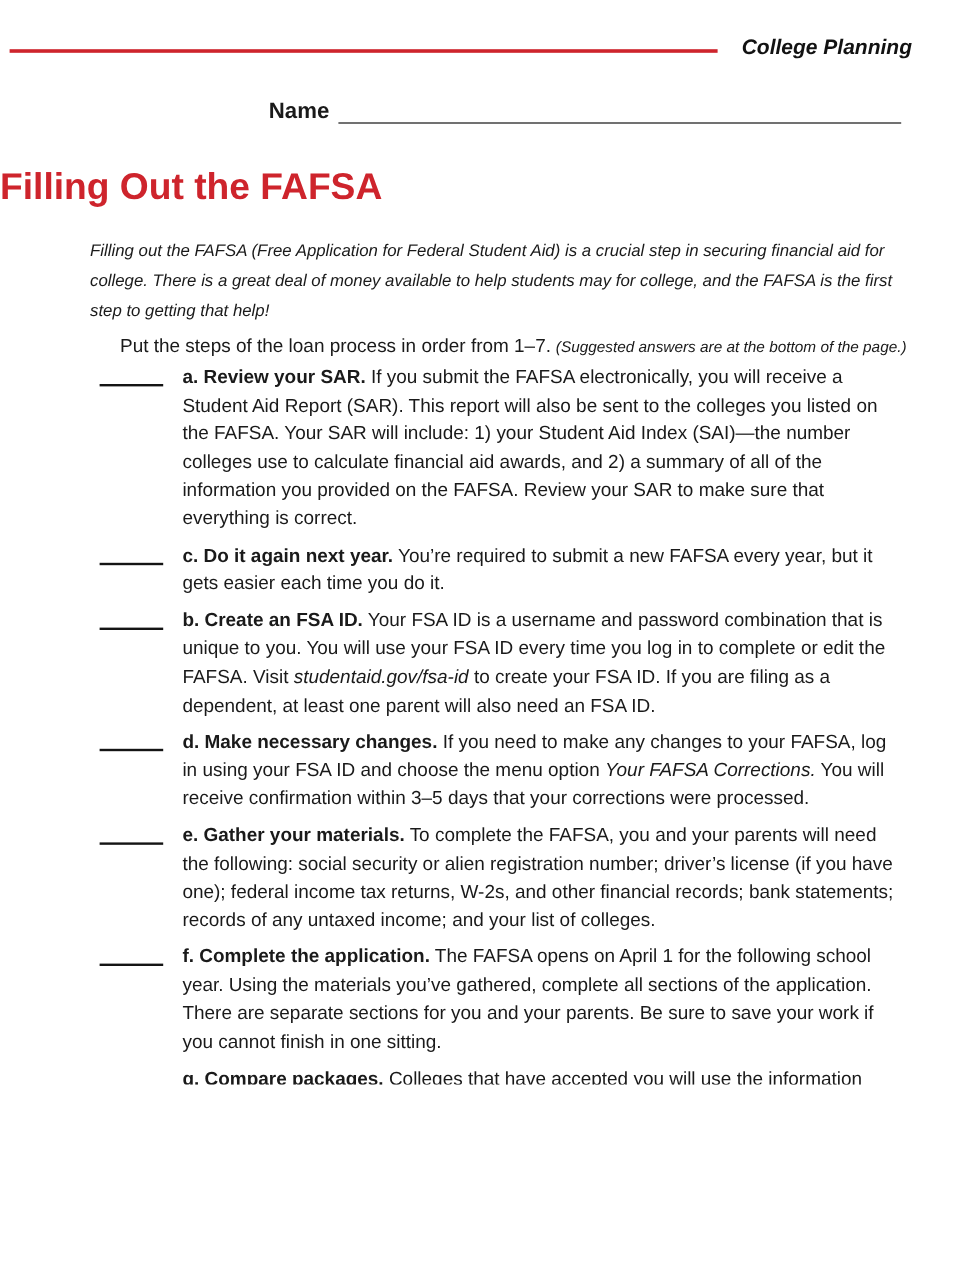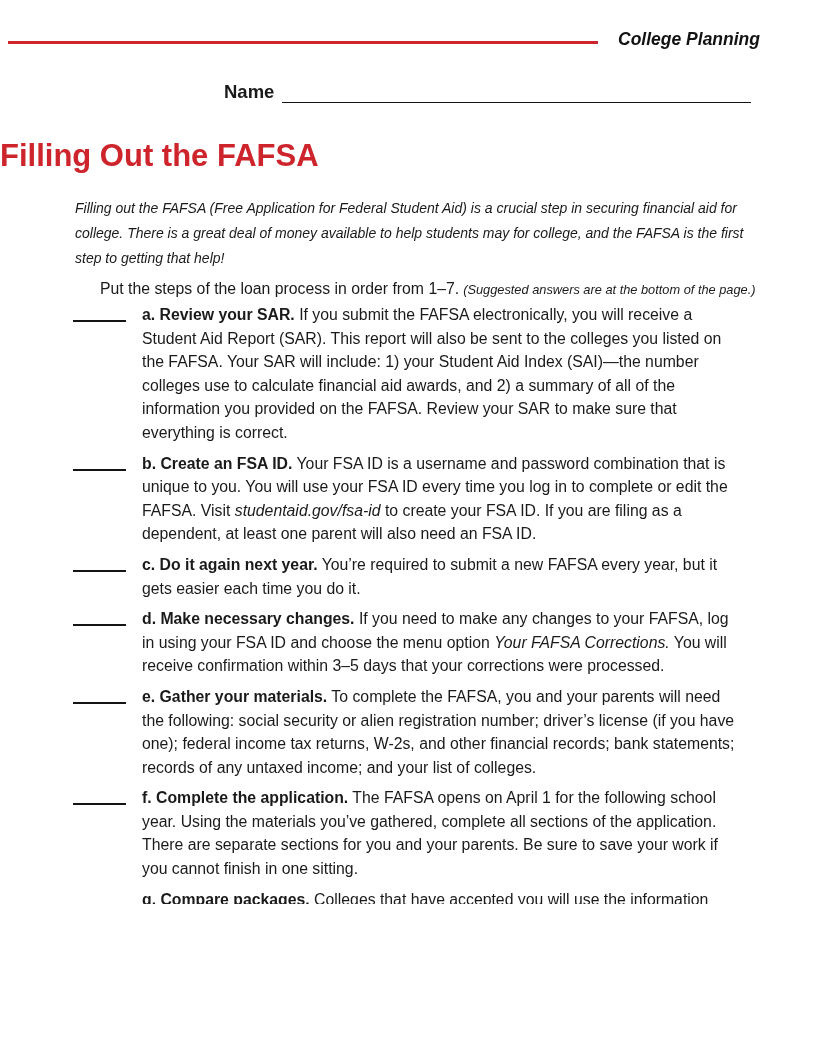--- a/index.html
+++ b/index.html
@@ -38,21 +38,21 @@
   .title {
     position: absolute; left: 0; right: 0; top: 138px; margin: 0;
     font-size: 31px; font-weight: bold; color: var(--red);
   }
   .intro {
     position: absolute; left: 75px; top: 196px; width: 673px; margin: 0;
     font-style: italic; font-size: 14px; line-height: 25px;
   }
   .instruction { position: absolute; left: 88px; top: 268px; margin: 12px; font-size: 15.8px; }
   .instruction .note { font-size: 12.8px; font-style: italic; margin-left: 4px; }
-  .items { position: absolute; left: 73px; top: 303px; width: 668px; }
+  .items { position: absolute; left: 83px; top: 303px; width: 668px; }
   .item { display: flex; margin-bottom: 7px; }
   .blank {
     flex: none; width: 53px; margin-right: 16px;
     height: 19px; border-bottom: 2px solid #141414;
   }
   .item-text { margin: 0; flex: 1; font-size: 15.8px; line-height: 23.6px; }
   .item-text b { font-weight: bold; }
   .item-text .it { font-style: italic; }
   .answer-key {
     position: absolute; left: 563px; top: 972px; width: 186px;
@@ -87,26 +87,26 @@
 
   <div class="items">
 
     <div class="item">
       <span class="blank"></span>
       <p class="item-text"><b>a. Review your SAR.</b><span> If you submit the FAFSA electronically, you will receive a Student Aid Report (SAR). This report will also be sent to the colleges you listed on the FAFSA. Your SAR will include: 1) your Student Aid Index (SAI)—the number colleges use to calculate financial aid awards, and 2) a summary of all of the information you provided on the FAFSA. Review your SAR to make sure that everything is correct.</span></p>
     </div>
 
     <div class="item">
       <span class="blank"></span>
-      <p class="item-text"><b>b. Create an FSA ID.</b><span> Your FSA ID is a username and password combination that is unique to you. You will use your FSA ID every time you log in to complete or edit the FAFSA. Visit </span><span class="it">studentaid.gov/fsa-id</span><span> to create your FSA ID. If you are filing as a dependent, at least one parent will also need an FSA ID.</span></p>
+      <p class="item-text"><b>c. Do it again next year.</b><span> You’re required to submit a new FAFSA every year, but it gets easier each time you do it.</span></p>
     </div>
 
     <div class="item">
       <span class="blank"></span>
-      <p class="item-text"><b>c. Do it again next year.</b><span> You’re required to submit a new FAFSA every year, but it gets easier each time you do it.</span></p>
+      <p class="item-text"><b>b. Create an FSA ID.</b><span> Your FSA ID is a username and password combination that is unique to you. You will use your FSA ID every time you log in to complete or edit the FAFSA. Visit </span><span class="it">studentaid.gov/fsa-id</span><span> to create your FSA ID. If you are filing as a dependent, at least one parent will also need an FSA ID.</span></p>
     </div>
 
     <div class="item">
       <span class="blank"></span>
       <p class="item-text"><b>d. Make necessary changes.</b><span> If you need to make any changes to your FAFSA, log in using your FSA ID and choose the menu option </span><span class="it">Your FAFSA Corrections.</span><span> You will receive confirmation within 3–5 days that your corrections were processed.</span></p>
     </div>
 
     <div class="item">
       <span class="blank"></span>
       <p class="item-text"><b>e. Gather your materials.</b><span> To complete the FAFSA, you and your parents will need the following: social security or alien registration number; driver’s license (if you have one); federal income tax returns, W-2s, and other financial records; bank statements; records of any untaxed income; and your list of colleges.</span></p>

